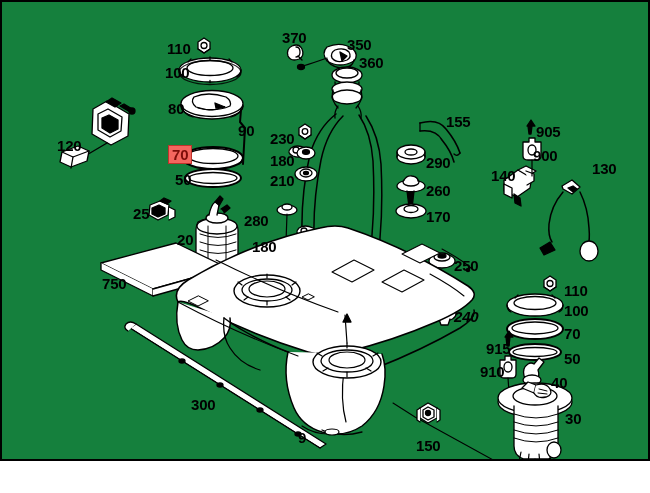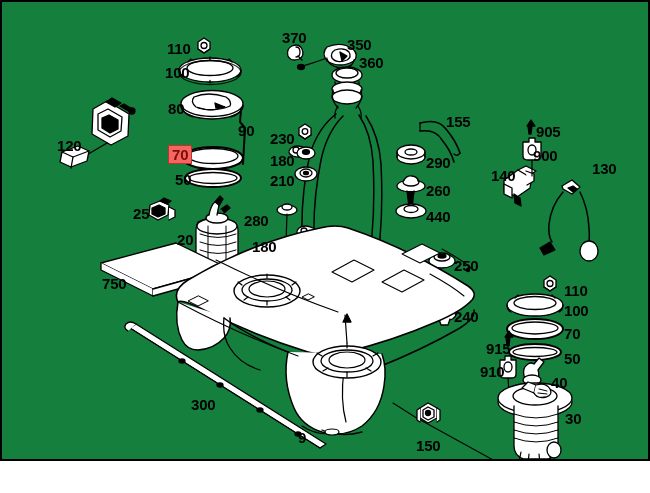--- a/index.html
+++ b/index.html
@@ -357,23 +357,23 @@
       <div class="lbl" style="left: 242px; top: 204px; margin-top: 7px;">280</div>
       <div class="lbl" style="left: 280px; top: 28px;">370</div>
       <div class="lbl" style="left: 345px; top: 35px;">350</div>
       <div class="lbl" style="left: 357px; top: 53px;">360</div>
       <div class="lbl" style="left: 268px; top: 129px;">230</div>
       <div class="lbl" style="left: 268px; top: 151px;">180</div>
       <div class="lbl" style="left: 268px; top: 171px;">210</div>
       <div class="lbl" style="left: 444px; top: 112px;">155</div>
       <div class="lbl" style="left: 424px; top: 153px;">290</div>
       <div class="lbl" style="left: 424px; top: 181px;">260</div>
-      <div class="lbl" style="left: 424px; top: 207px;">440</div>
+      <div class="lbl" style="left: 424px; top: 207px;">170</div>
       <div class="lbl" style="left: 452px; top: 256px;">250</div>
-      <div class="lbl" style="left: 452px; top: 307px;">240</div>
+      <div class="lbl" style="left: 452px; top: 307px; font-style: italic;">240</div>
       <div class="lbl" style="left: 489px; top: 166px;">140</div>
       <div class="lbl" style="left: 534px; top: 122px;">905</div>
       <div class="lbl" style="left: 531px; top: 146px;">900</div>
       <div class="lbl" style="left: 590px; top: 159px;">130</div>
       <div class="lbl" style="left: 562px; top: 281px;">110</div>
       <div class="lbl" style="left: 562px; top: 301px;">100</div>
       <div class="lbl" style="left: 562px; top: 324px;">70</div>
       <div class="lbl" style="left: 562px; top: 349px;">50</div>
       <div class="lbl" style="left: 549px; top: 373px;">40</div>
       <div class="lbl" style="left: 484px; top: 339px;">915</div>

